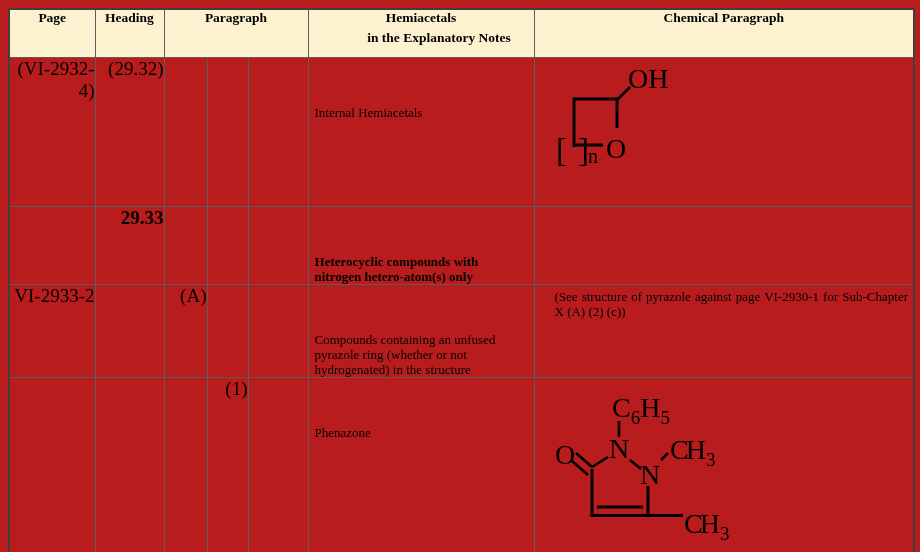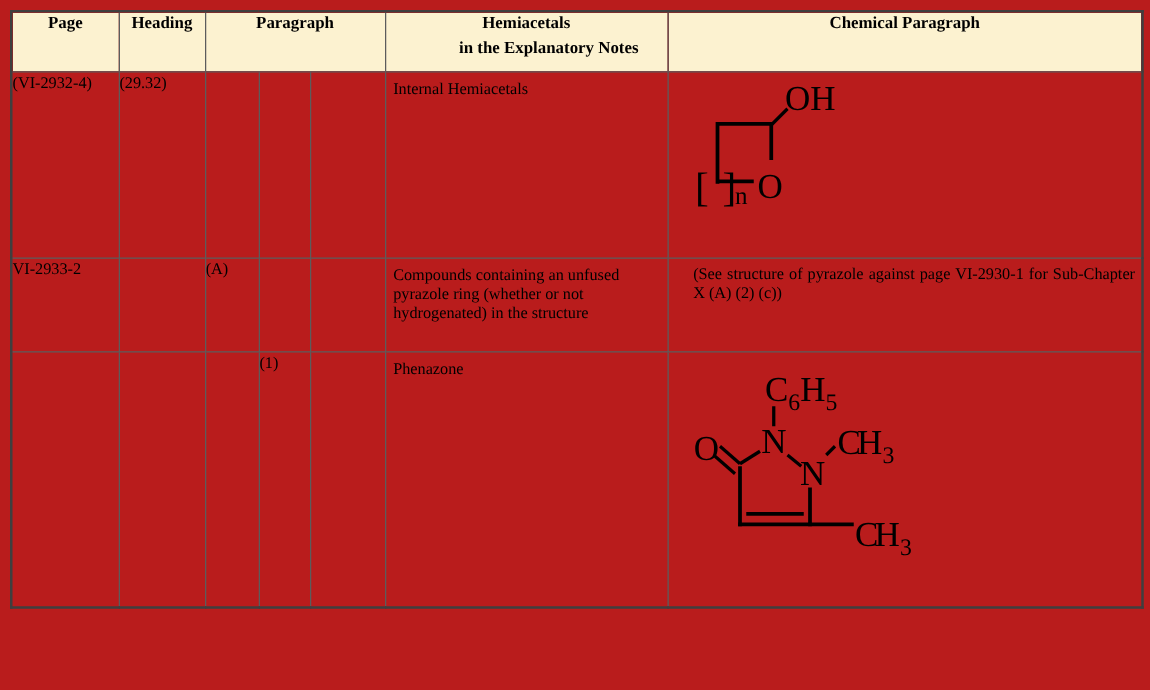--- a/index.html
+++ b/index.html
@@ -10,23 +10,23 @@
   table.main th, table.main td{border:1px solid #5c5c5c;vertical-align:top;
         padding:0;overflow:hidden;}
   th.hdr{background:#fcf2d0;font-weight:bold;font-size:13.5px;
         text-align:center;padding-top:6px;vertical-align:top;}
   .hdr2{margin-top:4px;margin-left:36px;}
   tr.r-hdr{height:48px;}
   tr.r1{height:149px;}
   tr.r2{height:60px;}
   tr.r3{height:75px;}
   tr.r4{height:205px;}
-  td.c{ text-align:left;font-size:13px;padding-top:6px;}
+  td.c{ text-align:right;font-size:19px;padding-top:6px;}
   td.l{ text-align:left;font-size:13px;}
-  td.l .txt{padding:5px 8px 0 6px;line-height:15px;}
+  td.l .txt{padding:5px 8px 0 6px;line-height:15px;margin-top:42px;}
   td.bold{font-weight:bold;}
   td.chem{padding:0;}
   .chemnote{font-size:13px;line-height:15px;padding:4px 5px 0 20px;
         text-align:justify;}
   svg text{fill:#000;font-family:"Liberation Serif", serif;}
   svg .bond{stroke:#000;stroke-width:2.6;fill:none;}
   svg .ring{stroke:#000;stroke-width:3;fill:none;}
 </style>
 </head>
 <body>
@@ -76,20 +76,31 @@
             <line class="bond" x1="72" y1="39" x2="85" y2="26"></line>
             <text x="83" y="27" font-size="28">OH</text>
             <text x="11" y="100" font-size="33">[</text>
             <text x="33" y="100" font-size="33">]</text>
             <text x="43" y="102" font-size="20">n</text>
             <text x="61" y="97" font-size="28">O</text>
           </svg>
         </td>
       </tr>
 
+      <tr class="r2">
+        <td class="c"></td>
+        <td class="c bold">29.33</td>
+        <td class="c"></td>
+        <td class="c"></td>
+        <td class="c"></td>
+        <td class="l bold">
+          <div class="txt">Heterocyclic compounds with nitrogen hetero-atom(s) only</div>
+        </td>
+        <td class="chem"></td>
+      </tr>
 
       <tr class="r3">
         <td class="c">VI-2933-2</td>
         <td class="c"></td>
         <td class="c">(A)</td>
         <td class="c"></td>
         <td class="c"></td>
         <td class="l">
           <div class="txt">Compounds containing an unfused pyrazole ring (whether or not hydrogenated) in the structure</div>
         </td>

